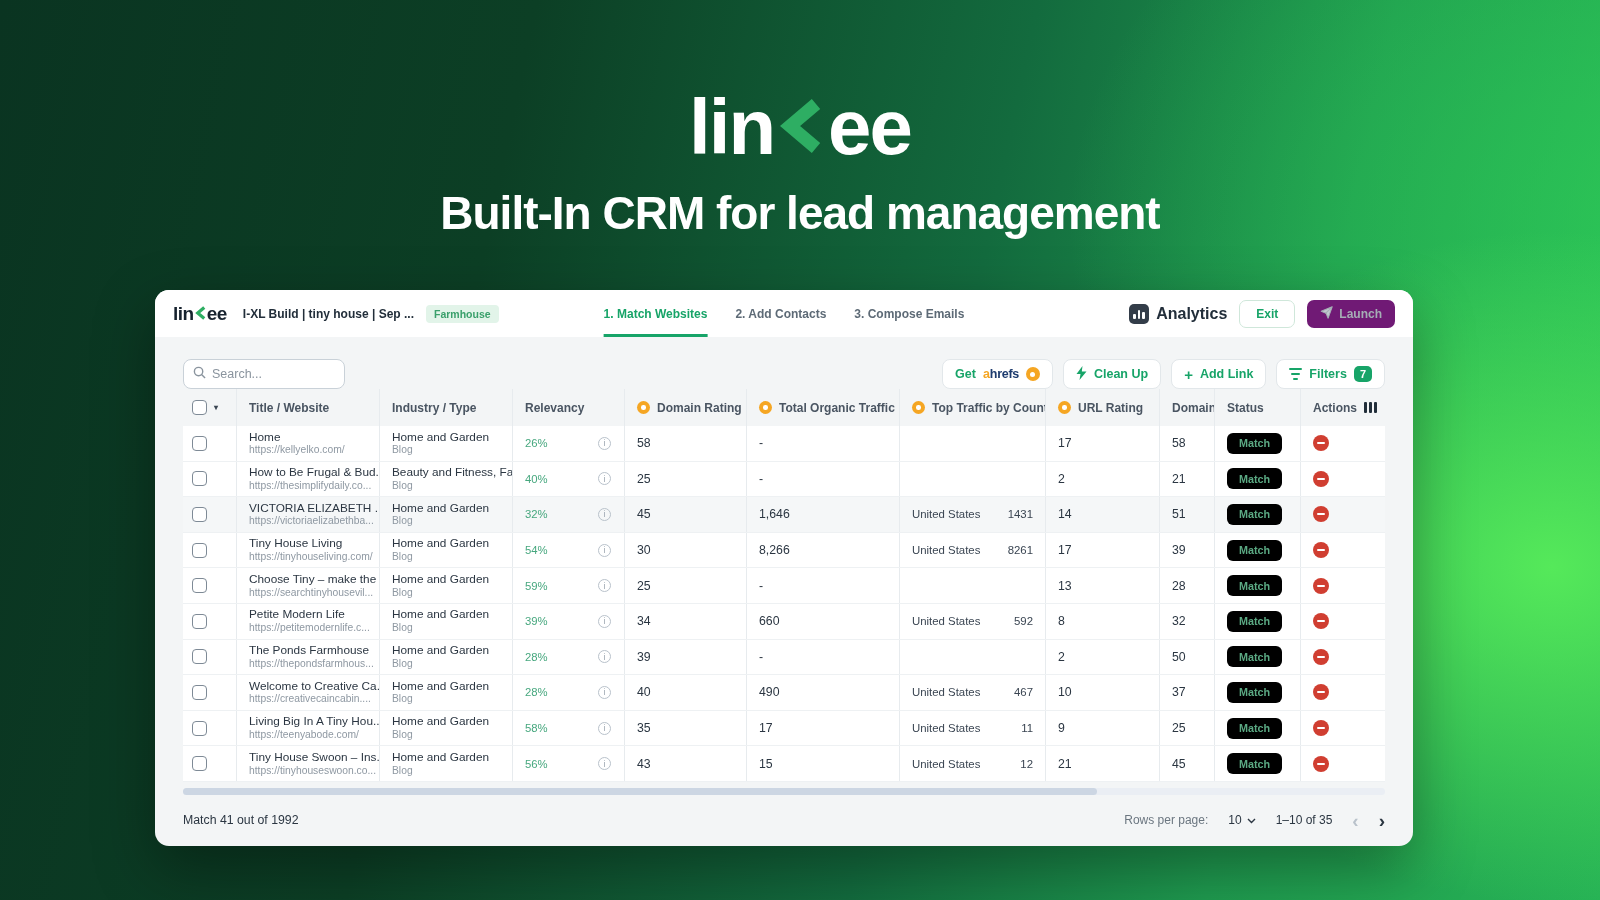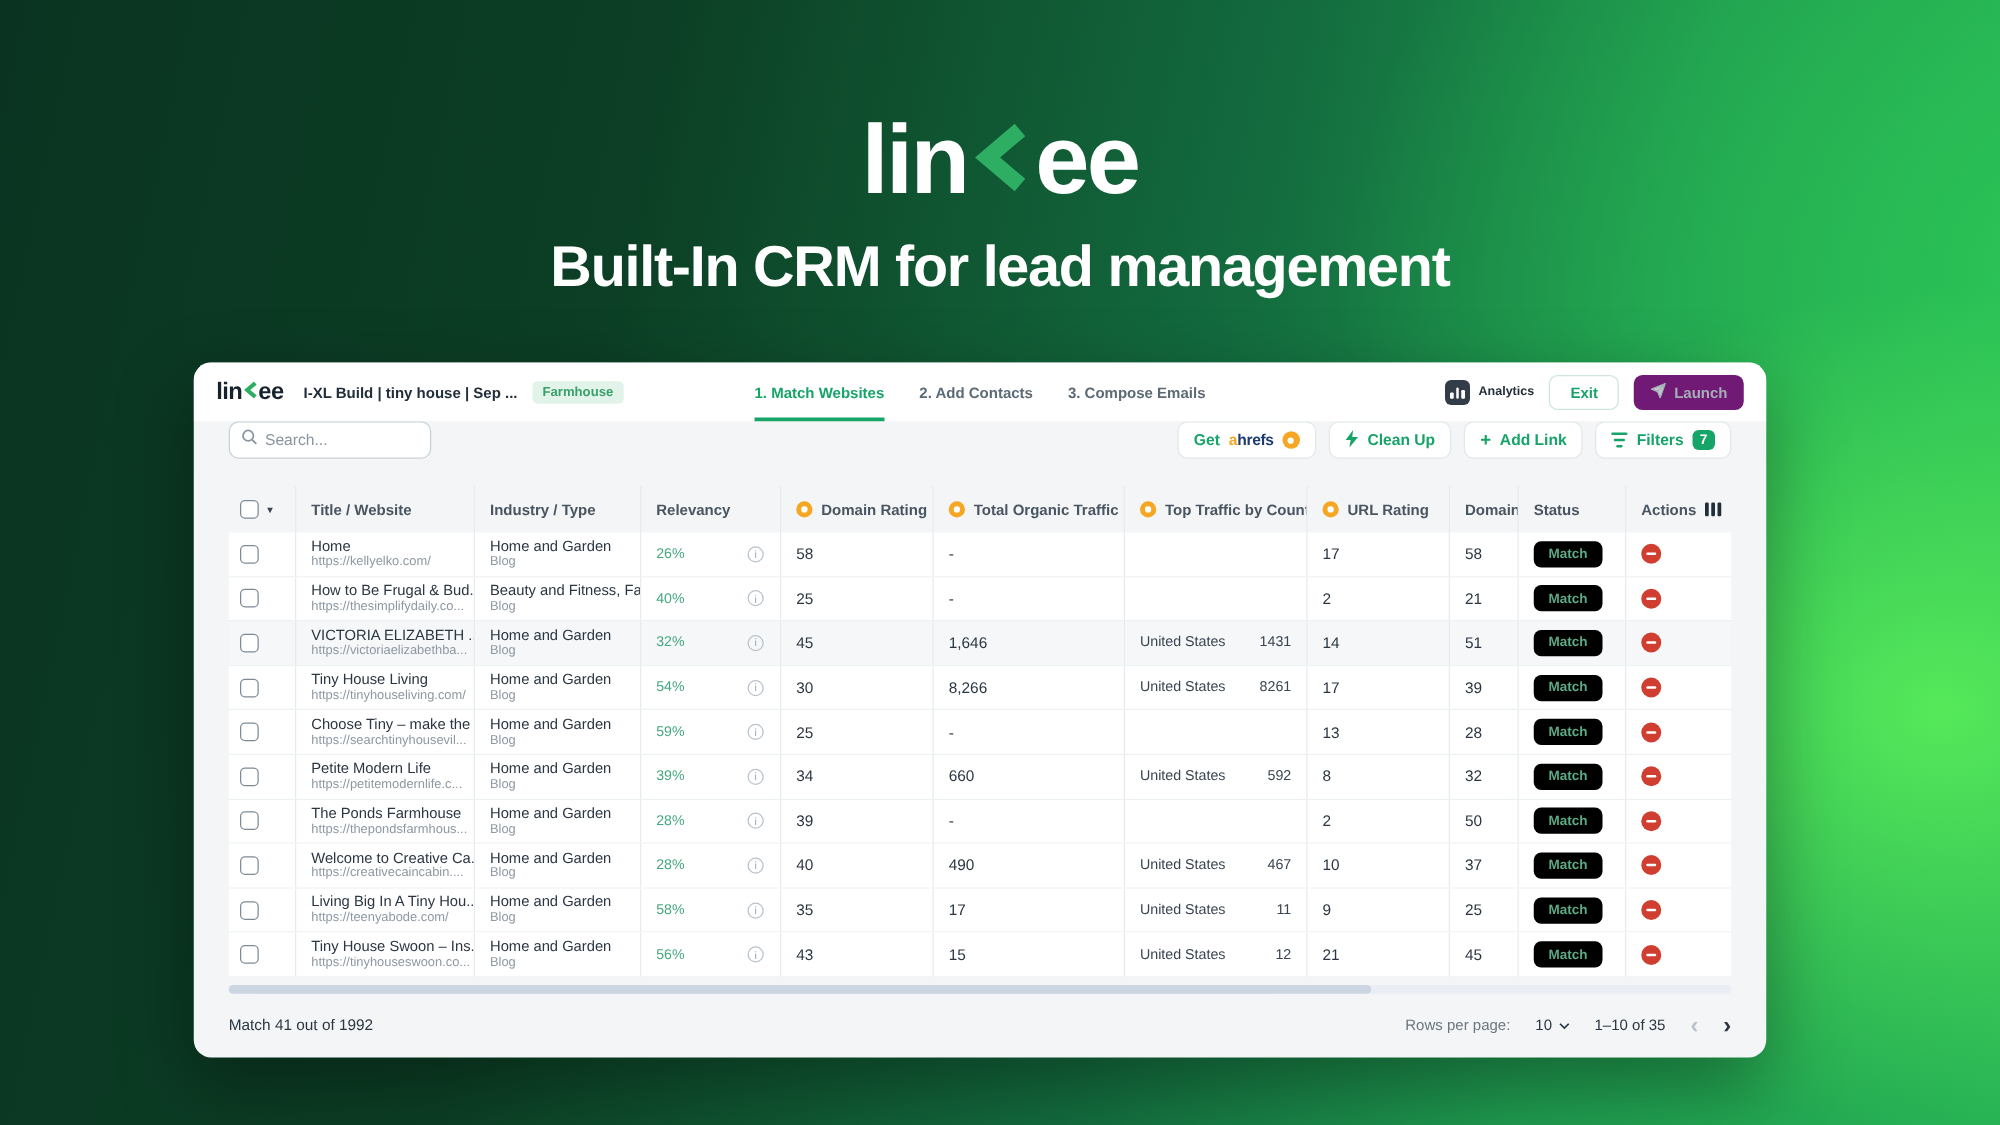--- a/index.html
+++ b/index.html
@@ -31,31 +31,31 @@
   .applogo { font-size:19px; font-weight:800; color:#16222e; letter-spacing:-.5px; display:flex; align-items:center; }
   .applogo .chev { display:inline-block; margin:0 1px; }
   .proj-title { font-size:12px; font-weight:700; color:#222e3a; margin-left:16px; }
   .badge-completed { margin-left:12px; background:#e2f4e9; color:#3aa06b; font-size:10.5px;
     font-weight:600; padding:3px 8px; border-radius:4px; }
   .tabs { position:absolute; left:50%; transform:translateX(-50%); top:0; height:100%; display:flex; gap:28px; }
   .tab { display:flex; align-items:center; font-size:12px; font-weight:600; color:#5d6a76;
     border-bottom:3px solid transparent; padding-top:3px; cursor:pointer; white-space:nowrap; }
   .tab.active { color:#17a468; border-bottom-color:#17a468; }
   .topbar-right { margin-left:auto; display:flex; align-items:center; gap:12px; }
-  .analytics { display:flex; align-items:center; gap:7px; font-size:10px; font-weight:600; color:#222e3a; cursor:pointer; }
+  .analytics { display:flex; align-items:center; gap:7px; font-size:16px; font-weight:600; color:#222e3a; cursor:pointer; }
   .analytics-ic { width:20px; height:20px; border-radius:5px; background:#333d49; display:flex;
     align-items:flex-end; justify-content:center; gap:2px; padding-bottom:5px; }
   .analytics-ic i { display:block; width:2.5px; background:#fff; border-radius:1px; }
   .btn-exit { background:#fff; border:1px solid #cfe7da; color:#17a468; font-size:12px; font-weight:700;
     border-radius:7px; padding:6px 16px; cursor:pointer; }
   .btn-launch { background:#701a75; border:none; color:#a5adb5; font-size:12px; font-weight:700;
     border-radius:7px; padding:6px 13px; display:flex; align-items:center; gap:6px; }
 
   
-  .toolbar { height:52px; display:flex; align-items:flex-start; justify-content:space-between;
+  .toolbar { height:52px; display:flex; align-items:flex-end; justify-content:space-between;
     padding:0 28px; flex:0 0 auto; }
   .search { width:162px; height:30px; background:#fff; border:1px solid #c9d1d8; border-radius:8px;
     display:flex; align-items:center; padding:0 9px; gap:6px; }
   .search input { border:none; outline:none; width:100%; font-size:12.5px; color:#51606e;
     font-family:inherit; background:transparent; }
   .search input::placeholder { color:#8a949e; }
   .tool-btns { display:flex; gap:10px; }
   .btn { height:30px; background:#fff; border:1px solid #e2e7ea; border-radius:8px; display:flex;
     align-items:center; padding:0 12px; gap:7px; font-size:12.5px; font-weight:700; color:#17a468;
     cursor:pointer; white-space:nowrap; }

